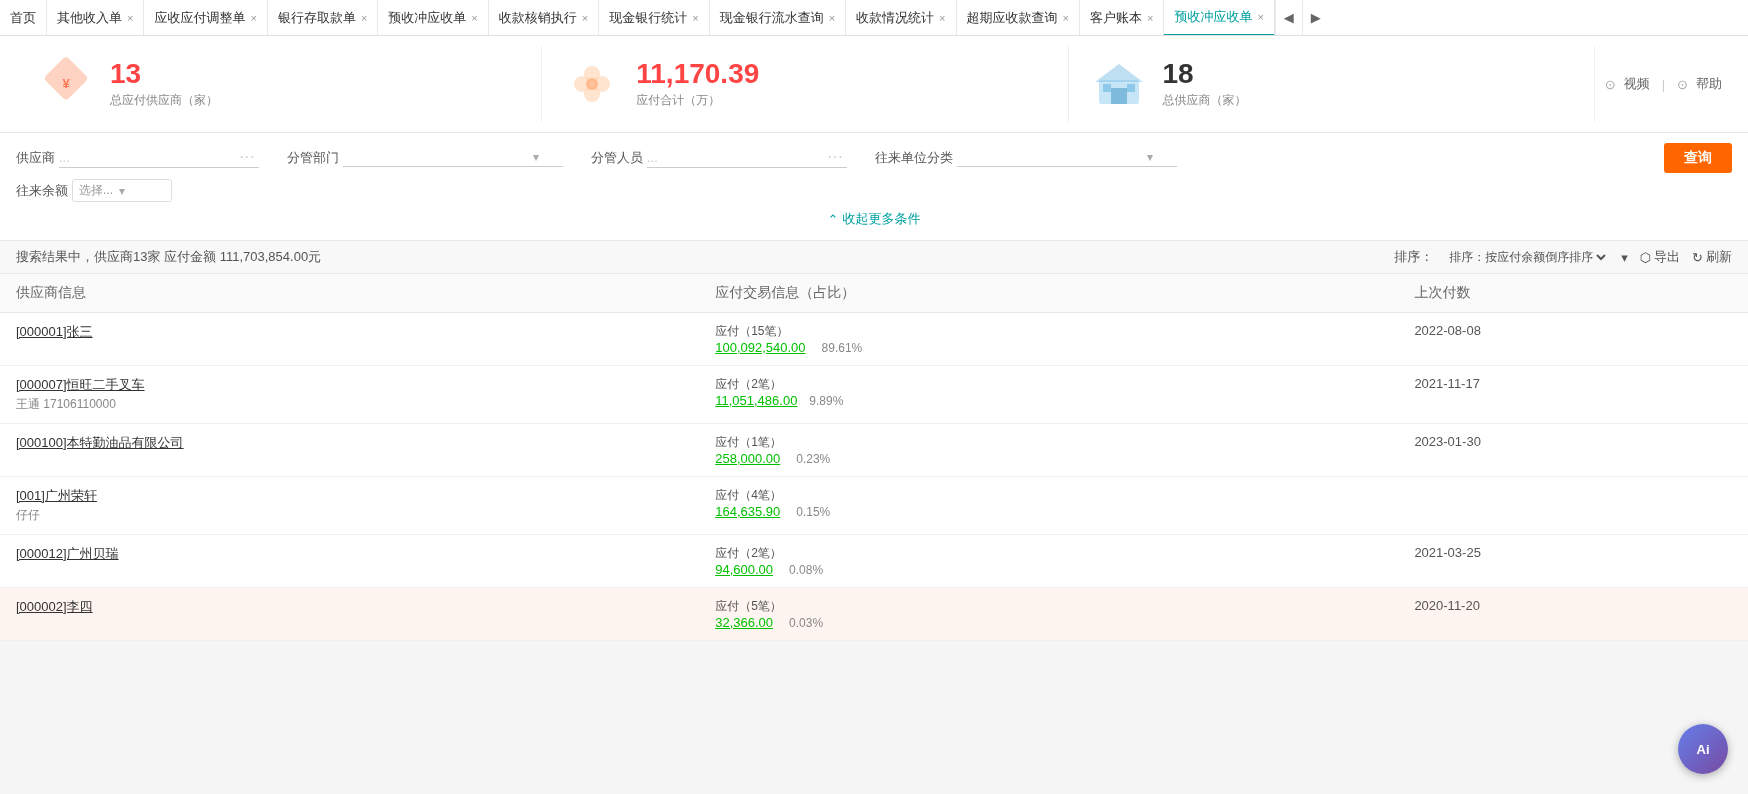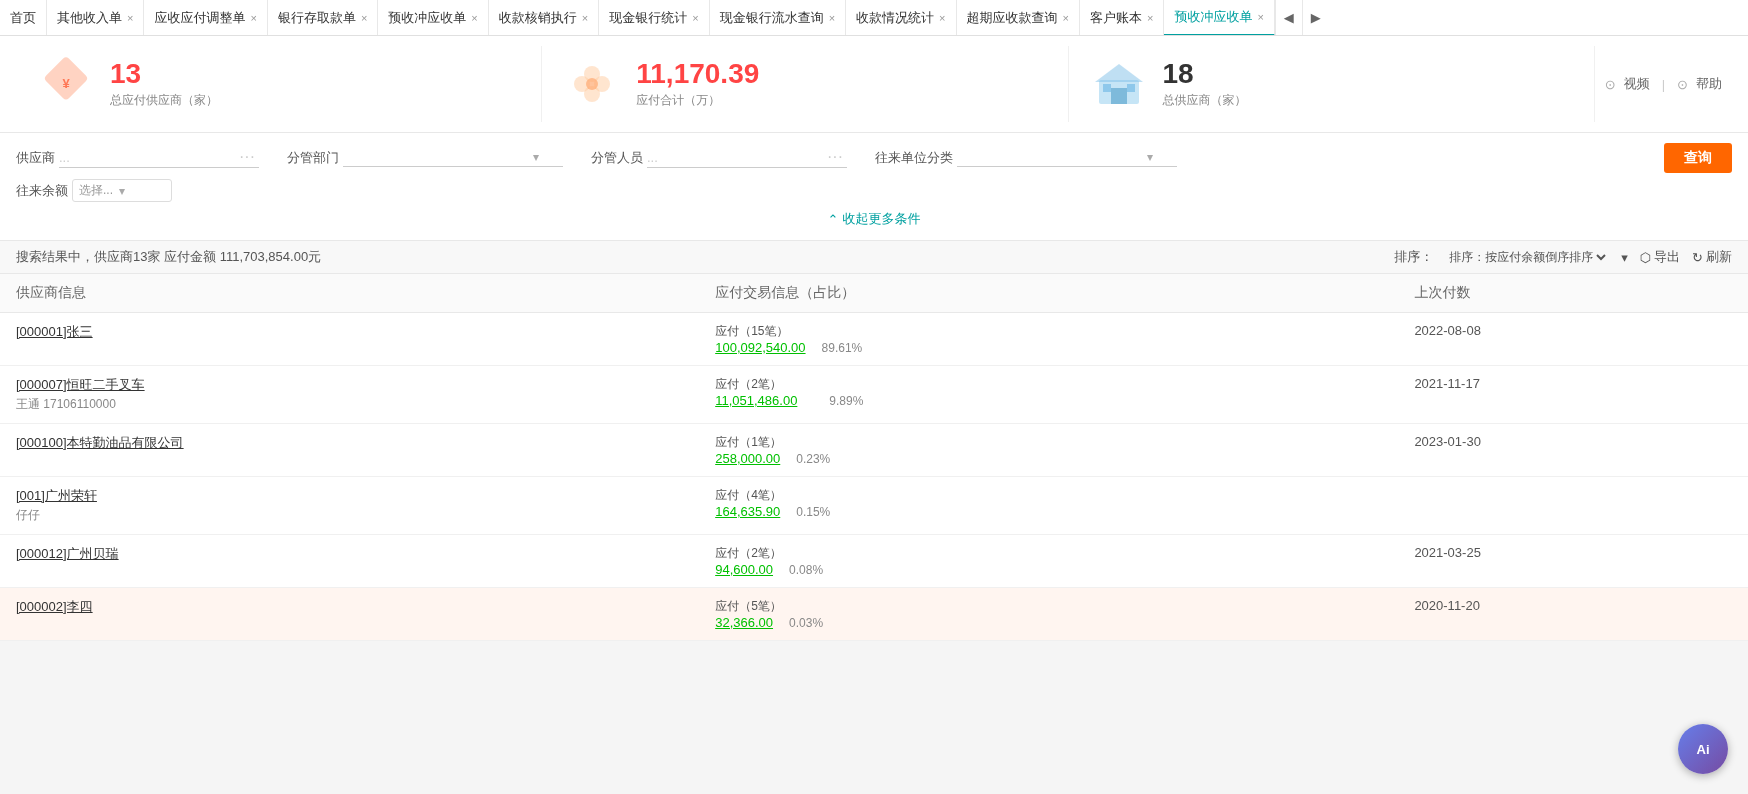--- a/index.html
+++ b/index.html
@@ -461,21 +461,21 @@
 
       <tr>
         <td>
           <div>
             <a class="supplier-link">[000007]恒旺二手叉车</a>
           </div>
           <div class="sub-info">王通  17106110000</div>
         </td>
         <td>
           <div class="tx-label">应付（2笔）</div>
-          <div style="display:flex;align-items:center;gap:24px;">
+          <div style="display:flex;align-items:center;gap:4px;">
             <a class="amount-link">11,051,486.00</a>
             <span class="pct">9.89%</span>
           </div>
         </td>
         <td>
           <span class="date-text">2021-11-17</span>
         </td>
       </tr>
 
       <tr>

